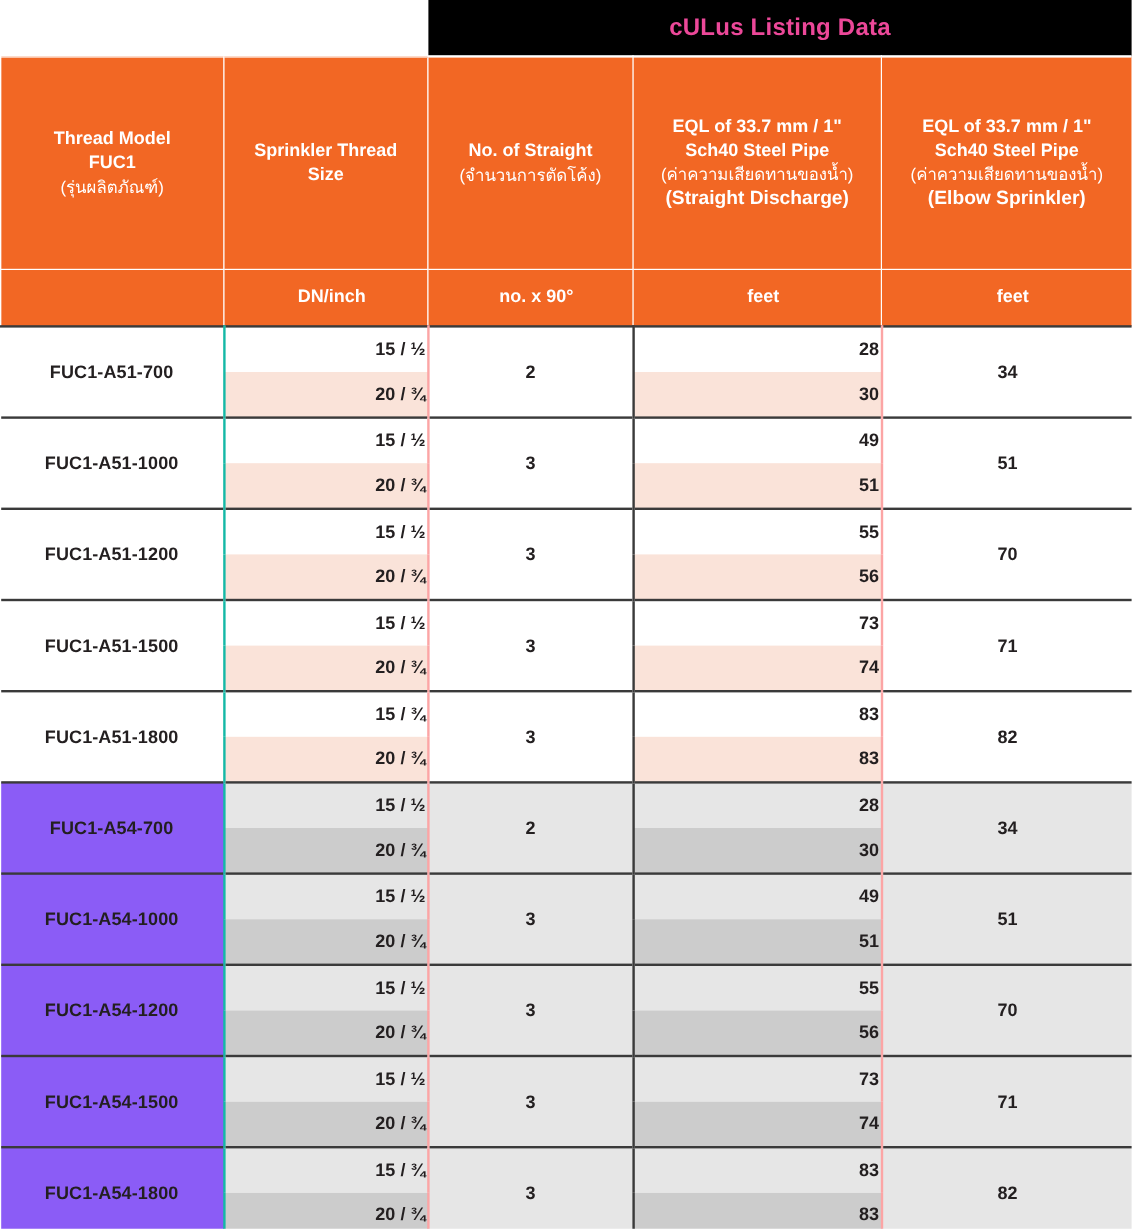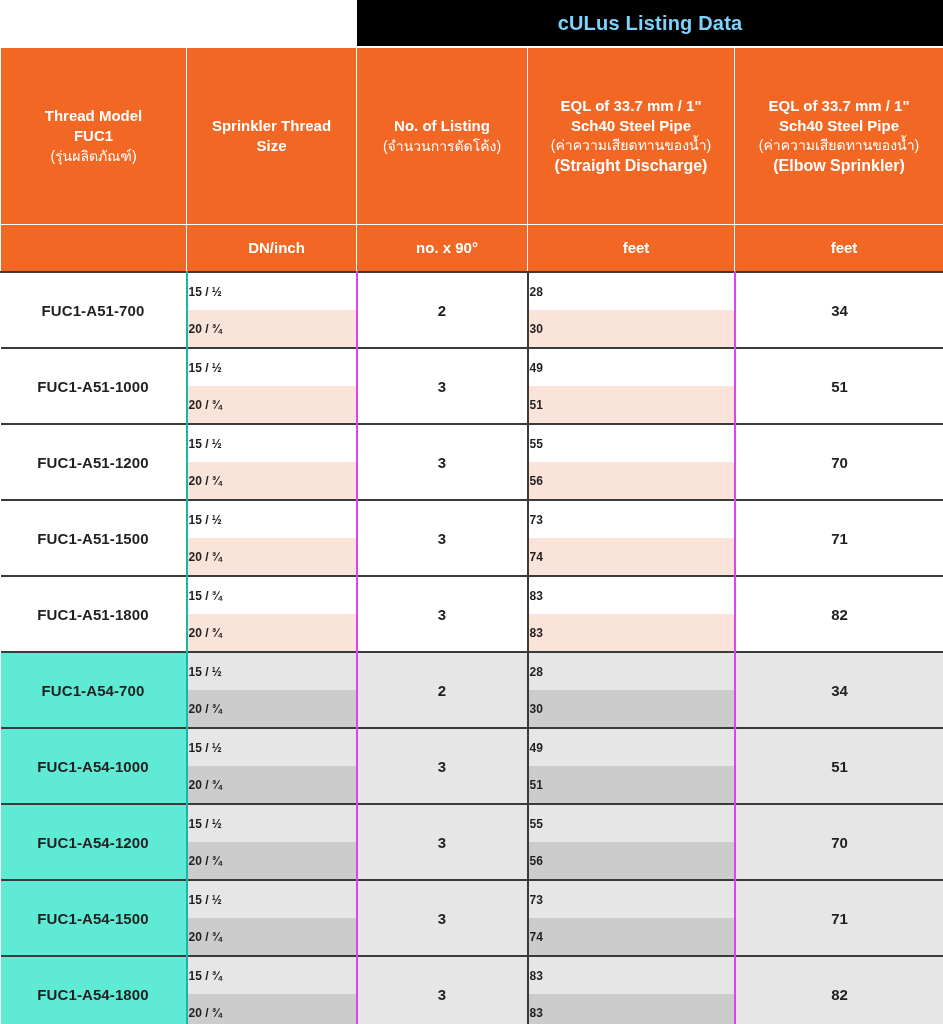--- a/index.html
+++ b/index.html
@@ -30,21 +30,21 @@
 
   .col-model  { width: 186px; }
   .col-thread { width: 170px; }
   .col-bend   { width: 171px; }
   .col-str    { width: 207px; }
   .col-elb    { width: 209px; }
 
   
   .hd-black {
     background: #000000;
-    color: #7dd3fc;
+    color: #ec4899;
     font-size: 20px;
     font-weight: bold;
     text-align: center;
     height: 44px;
     border-bottom: 2px solid #ffffff;
     letter-spacing: .2px;
   }
   .hd-orange {
     background: #f26724;
     color: #ffffff;
@@ -90,38 +90,38 @@
     text-align: center;
     vertical-align: middle;
     font-size: 15px;
     font-weight: bold;
     border-top: 2px solid #3a3a3a;
     border-right: 2px solid #3a3a3a;
   }
   td.elbow { border-right: none; }
 
   td.thread, td.straight {
-    text-align: left;
-    vertical-align: middle;
-    font-size: 12px;
+    text-align: right;
+    vertical-align: middle;
+    font-size: 15px;
     font-weight: bold;
     height: 35px;
-    border-right: 2px solid #d946ef;
+    border-right: 2px solid #fca5a5;
   }
   tr.sub-a td.thread, tr.sub-a td.straight { border-top: 2px solid #3a3a3a; }
 
   
   .g51 .band-a { background: #ffffff; }
   .g51 .band-b { background: #fae3d9; }
   .g51 td.model,
   .g51 td.bend.band-a, .g51 td.elbow.band-a { background: #ffffff; }
 
   .g54 .band-a { background: #e6e6e6; }
   .g54 .band-b { background: #cccccc; }
-  .g54 td.model { background: #5eead4; }
+  .g54 td.model { background: #8b5cf6; }
   .g54 td.bend.band-a, .g54 td.elbow.band-a { background: #e6e6e6; }
 
   tr.last-row td { border-bottom: 2px solid #3a3a3a; }
 </style>
 </head>
 <body>
 
 <div class="sheet">
 
   <table class="spec">
@@ -145,21 +145,21 @@
         <td class="hd-orange hd-main">
           <span class="hd-en">Thread Model</span>
           <span class="hd-en">FUC1</span>
           <span class="hd-th">(รุ่นผลิตภัณฑ์)</span>
         </td>
         <td class="hd-orange hd-main">
           <span class="hd-en">Sprinkler Thread</span>
           <span class="hd-en">Size</span>
         </td>
         <td class="hd-orange hd-main">
-          <span class="hd-en">No. of Listing</span>
+          <span class="hd-en">No. of Straight</span>
           <span class="hd-th">(จำนวนการตัดโค้ง)</span>
         </td>
         <td class="hd-orange hd-main">
           <span class="hd-en">EQL of 33.7 mm / 1"</span>
           <span class="hd-en">Sch40 Steel Pipe</span>
           <span class="hd-th">(ค่าความเสียดทานของน้ำ)</span>
           <span class="hd-sub">(Straight Discharge)</span>
         </td>
         <td class="hd-orange hd-main">
           <span class="hd-en">EQL of 33.7 mm / 1"</span>

